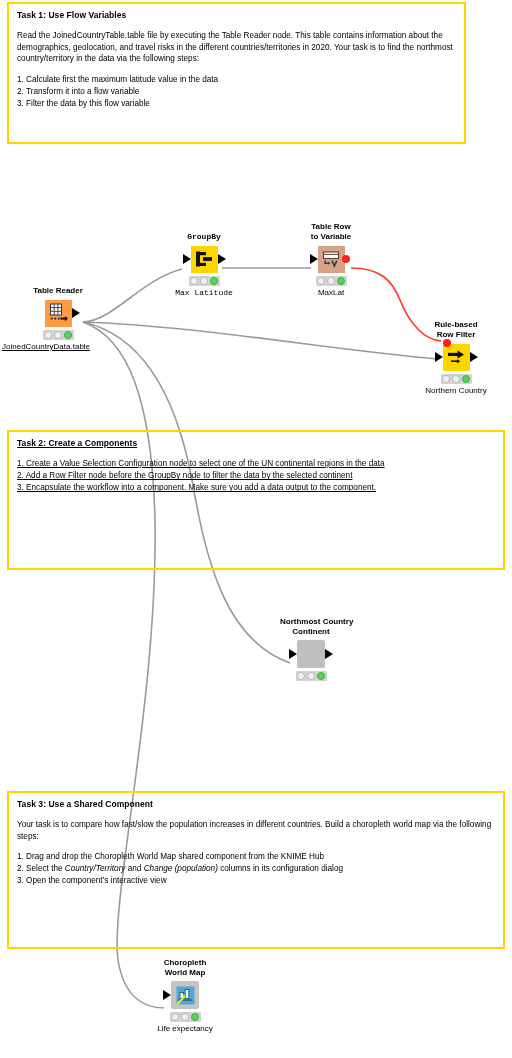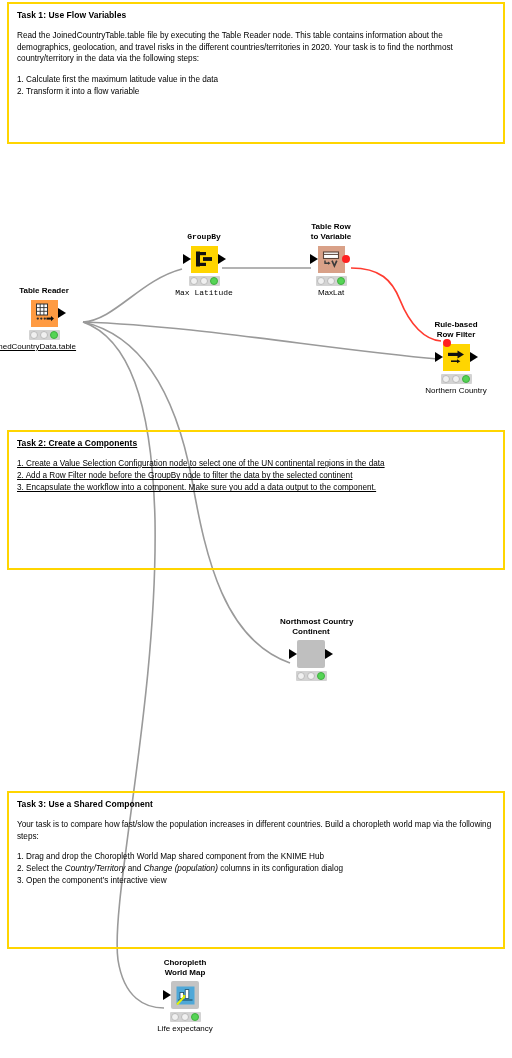--- a/index.html
+++ b/index.html
@@ -157,26 +157,27 @@
 
     <path d="M351,268 C380,268 392,280 400,300 C410,325 425,340 441,341" stroke="#FF3B30" stroke-width="1.7" fill="none"></path>
 
     <path d="M83,322 C200,326 330,350 438,359" stroke="#9A9A9A" stroke-width="1.6" fill="none"></path>
 
     <path d="M83,322 C140,335 175,390 192,480 C206,560 225,640 290,663" stroke="#9A9A9A" stroke-width="1.6" fill="none"></path>
 
     <path d="M83,322 C128,338 152,400 155,520 C158,700 110,900 118,960 C124,998 145,1008 164,1008" stroke="#9A9A9A" stroke-width="1.6" fill="none"></path>
   </svg>
 
-  <div class="annotation" style="left:7px; top:2px; width:498px; height:142px;">
+  <div class="annotation" style="left:7px; top:2px; width:459px; height:142px;">
     <div class="ann-title">Task 1: Use Flow Variables</div>
     <div class="ann-para">Read the JoinedCountryTable.table file by executing the Table Reader node. This table contains information about the demographics, geolocation, and travel risks in the different countries/territories in 2020. Your task is to find the northmost country/territory in the data via the following steps:</div>
     <div class="ann-steps">
       <div>1. Calculate first the maximum latitude value in the data</div>
       <div>2. Transform it into a flow variable</div>
+      <div>3. Filter the data by this flow variable</div>
     </div>
   </div>
 
   <div class="annotation" style="left:7px; top:430px; width:498px; height:140px;text-decoration:underline;">
     <div class="ann-title">Task 2: Create a Components</div>
     <div class="ann-steps">
       <div>1. Create a Value Selection Configuration node to select one of the UN continental regions in the data</div>
       <div>2. Add a Row Filter node before the GroupBy node to filter the data by the selected continent</div>
       <div>3. Encapsulate the workflow into a component. Make sure you add a data output to the component.</div>
     </div>
@@ -191,21 +192,21 @@
       </div>
       <div>
         <span>2. Select the </span><span class="ital">Country/Territory</span><span> and </span><span class="ital">Change (population)</span><span>  columns in its configuration dialog</span>
       </div>
       <div>
         <span>3. Open the component’s interactive view</span>
       </div>
     </div>
   </div>
 
-  <div class="node" style="left:13px; top:286px;">
+  <div class="node" style="left:27px; top:286px;">
     <div class="node-title">Table Reader</div>
     <div class="node-body-row">
       <div class="node-box nb-orange">
         <svg class="glyph" width="22" height="22" viewBox="0 0 22 22">
           <rect x="3.5" y="2" width="11" height="11" fill="#ffffff" stroke="#333333" stroke-width="1"></rect>
           <line x1="3.5" y1="5.6" x2="14.5" y2="5.6" stroke="#333333" stroke-width="0.9"></line>
           <line x1="3.5" y1="9.3" x2="14.5" y2="9.3" stroke="#333333" stroke-width="0.9"></line>
           <line x1="7.2" y1="2" x2="7.2" y2="13" stroke="#333333" stroke-width="0.9"></line>
           <line x1="10.9" y1="2" x2="10.9" y2="13" stroke="#333333" stroke-width="0.9"></line>
           <circle cx="4.8" cy="16.6" r="1.15" fill="#2b2b2b"></circle>

